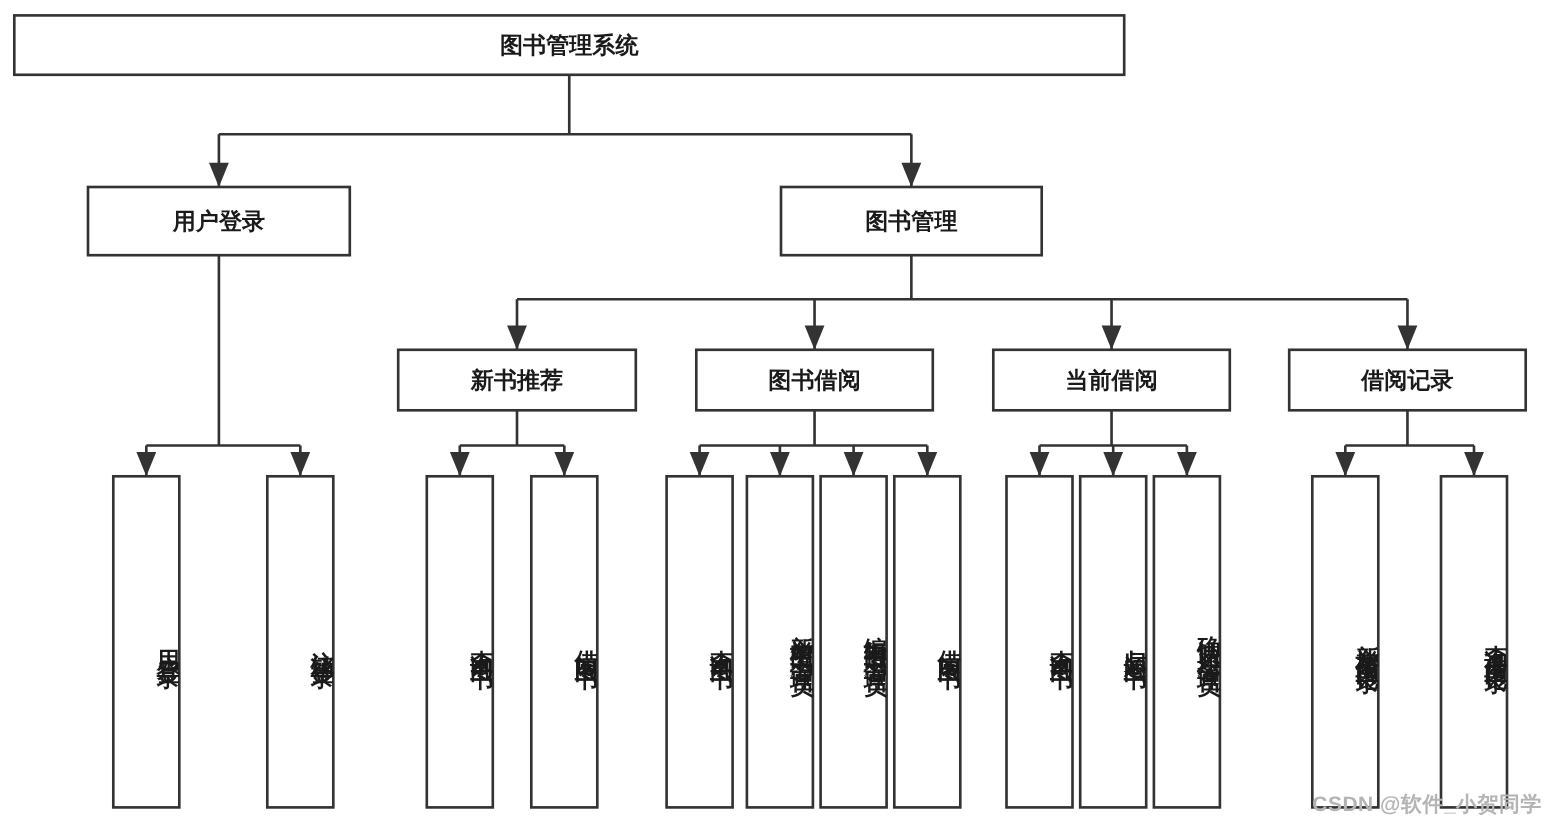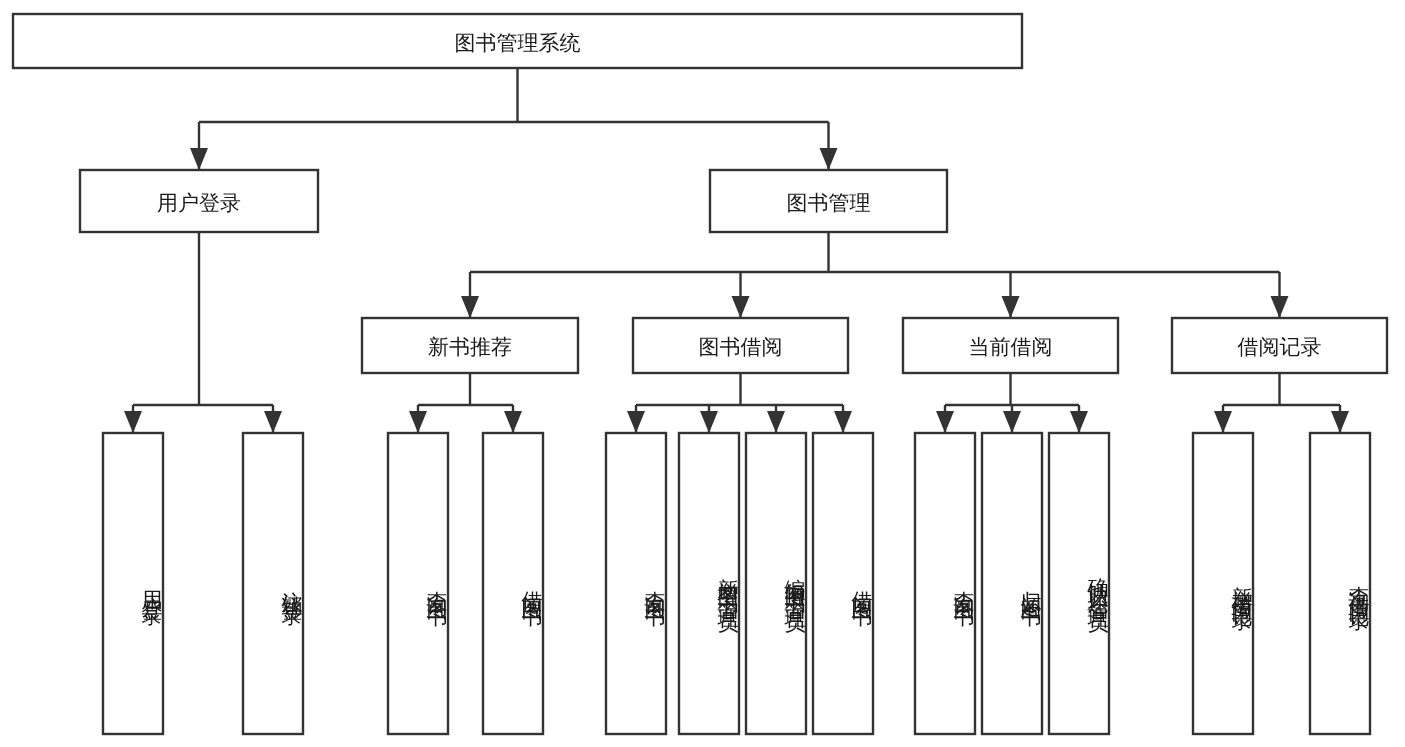--- a/index.html
+++ b/index.html
@@ -11,20 +11,21 @@
     width: 1405px;
     height: 747px;
     font-family: "Liberation Sans", "DejaVu Sans", sans-serif;
     overflow: hidden;
   }
   #diagram-root {
     position: relative;
     width: 1405px;
     height: 747px;
     background: #ffffff;
+    font-weight: bold;
   }
   svg#flow-svg {
     position: absolute;
     left: 0;
     top: 0;
     width: 1405px;
     height: 747px;
   }
   .node-box {
     fill: #ffffff;
@@ -187,14 +188,15 @@
       <div class="leaf-label" style="left: 679px; top: 439px; width: 60px; height: 289px;">新增图书（管理员）</div>
       <div class="leaf-label" style="left: 746px; top: 439px; width: 60px; height: 289px;">编辑图书（管理员）</div>
       <div class="leaf-label" style="left: 813px; top: 439px; width: 60px; height: 289px;">借阅图书</div>
       <div class="leaf-label" style="left: 915px; top: 439px; width: 60px; height: 289px;">查询图书</div>
       <div class="leaf-label" style="left: 982px; top: 439px; width: 60px; height: 289px;">归还图书</div>
       <div class="leaf-label" style="left: 1049px; top: 439px; width: 60px; height: 289px;">确认归还（管理员）</div>
       <div class="leaf-label" style="left: 1193px; top: 439px; width: 60px; height: 289px;">新增借阅记录</div>
       <div class="leaf-label" style="left: 1310px; top: 439px; width: 60px; height: 289px;">查询借阅记录</div>
     </div>
 
+  <div class="watermark" style="left: 1193px; top: 718px;">CSDN @软件_小贺同学</div>
 
 </div>
 
 </body></html>

